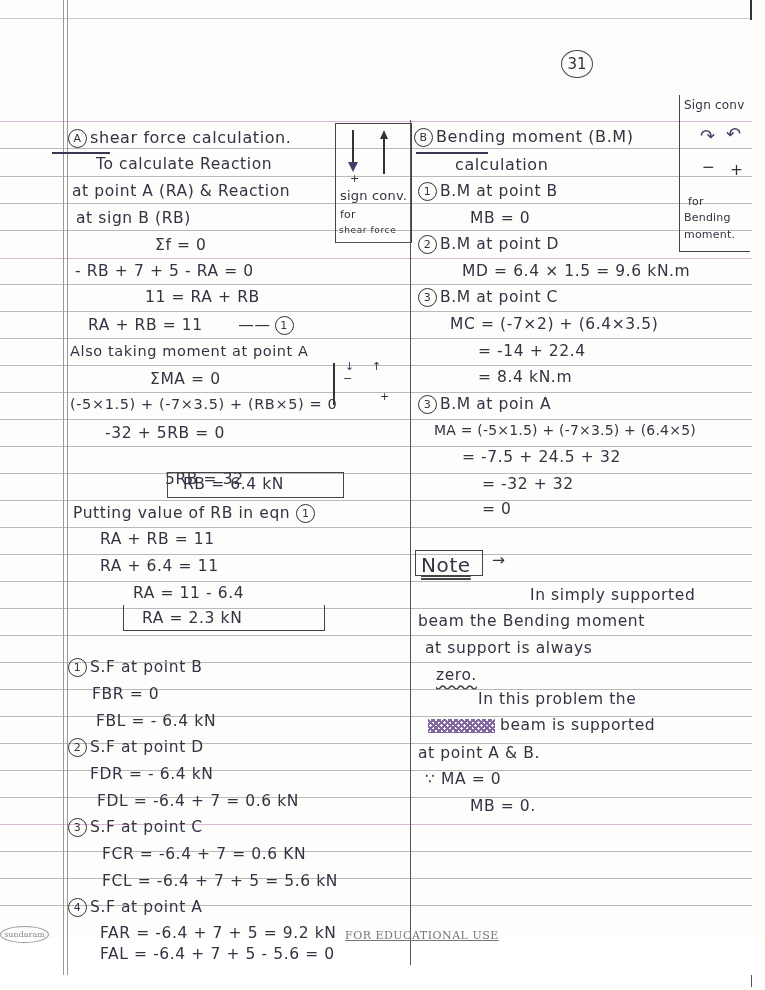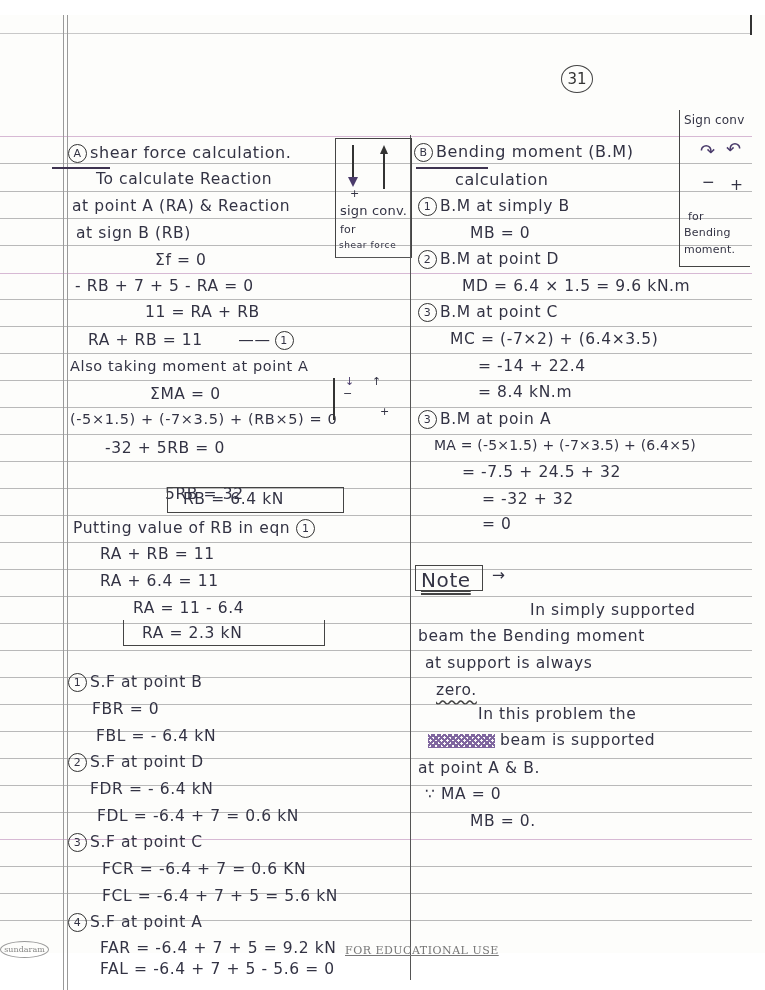--- a/index.html
+++ b/index.html
@@ -1,18 +1,18 @@
 <!DOCTYPE html>
 <html><head>
 <meta charset="utf-8">
 <style>
   html,body{margin:0;padding:0;}
   body{width:765px;height:990px;background:#fff;position:relative;overflow:hidden;
        font-family:"DejaVu Sans",sans-serif;color:#2a2a3a;}
-  .page{position:absolute;left:0;top:0;width:765px;height:938px;background:#fdfdfb;margin-top:15px;}
+  .page{position:absolute;left:0;top:0;width:765px;height:938px;background:#fdfdfb;}
   .rule{position:absolute;left:0;width:752px;height:1px;background:#b9b9b9;}
   .rule.pink{background:#d7b9d4;}
   .top-rule{position:absolute;left:0;top:18px;width:750px;height:1px;background:#c8c8c8;}
   .margin-line{position:absolute;top:0;height:975px;width:1px;background:#9a9a9a;}
   .edge{position:absolute;right:13px;top:0;width:2px;height:20px;background:#333;}
   .edge2{position:absolute;right:13px;top:975px;width:1px;height:12px;background:#555;}
   .divider{position:absolute;left:410px;top:120px;width:1px;height:845px;background:#555;}
   .hw{position:absolute;white-space:nowrap;font-size:15.5px;letter-spacing:0.6px;color:#333344;
       font-family:"DejaVu Sans",sans-serif;}
   .sm{font-size:11px;letter-spacing:0.2px;}
@@ -165,21 +165,21 @@
     <div class="hw" style="left:20px;top:30px;font-size:18px;color:#4a3b6b">↷</div>
     <div class="hw" style="left:46px;top:28px;font-size:18px;color:#4a3b6b">↶</div>
     <div class="hw" style="left:22px;top:63px">−</div>
     <div class="hw" style="left:50px;top:66px">+</div>
     <div class="hw sm" style="left:8px;top:100px">for</div>
     <div class="hw sm" style="left:4px;top:116px">Bending</div>
     <div class="hw sm" style="left:4px;top:133px">moment.</div>
   </div>
 
   <div class="hw" style="left:418px;top:182px">
-    <span class="circ">1</span><span>B.M at simply B</span>
+    <span class="circ">1</span><span>B.M at point B</span>
   </div>
   <div class="hw" style="left:470px;top:209px">MB = 0</div>
 
   <div class="hw" style="left:418px;top:235px">
     <span class="circ">2</span><span>B.M at point D</span>
   </div>
   <div class="hw" style="left:462px;top:262px">MD = 6.4 × 1.5 = 9.6 kN.m</div>
 
   <div class="hw" style="left:418px;top:288px">
     <span class="circ">3</span><span>B.M at point C</span>

